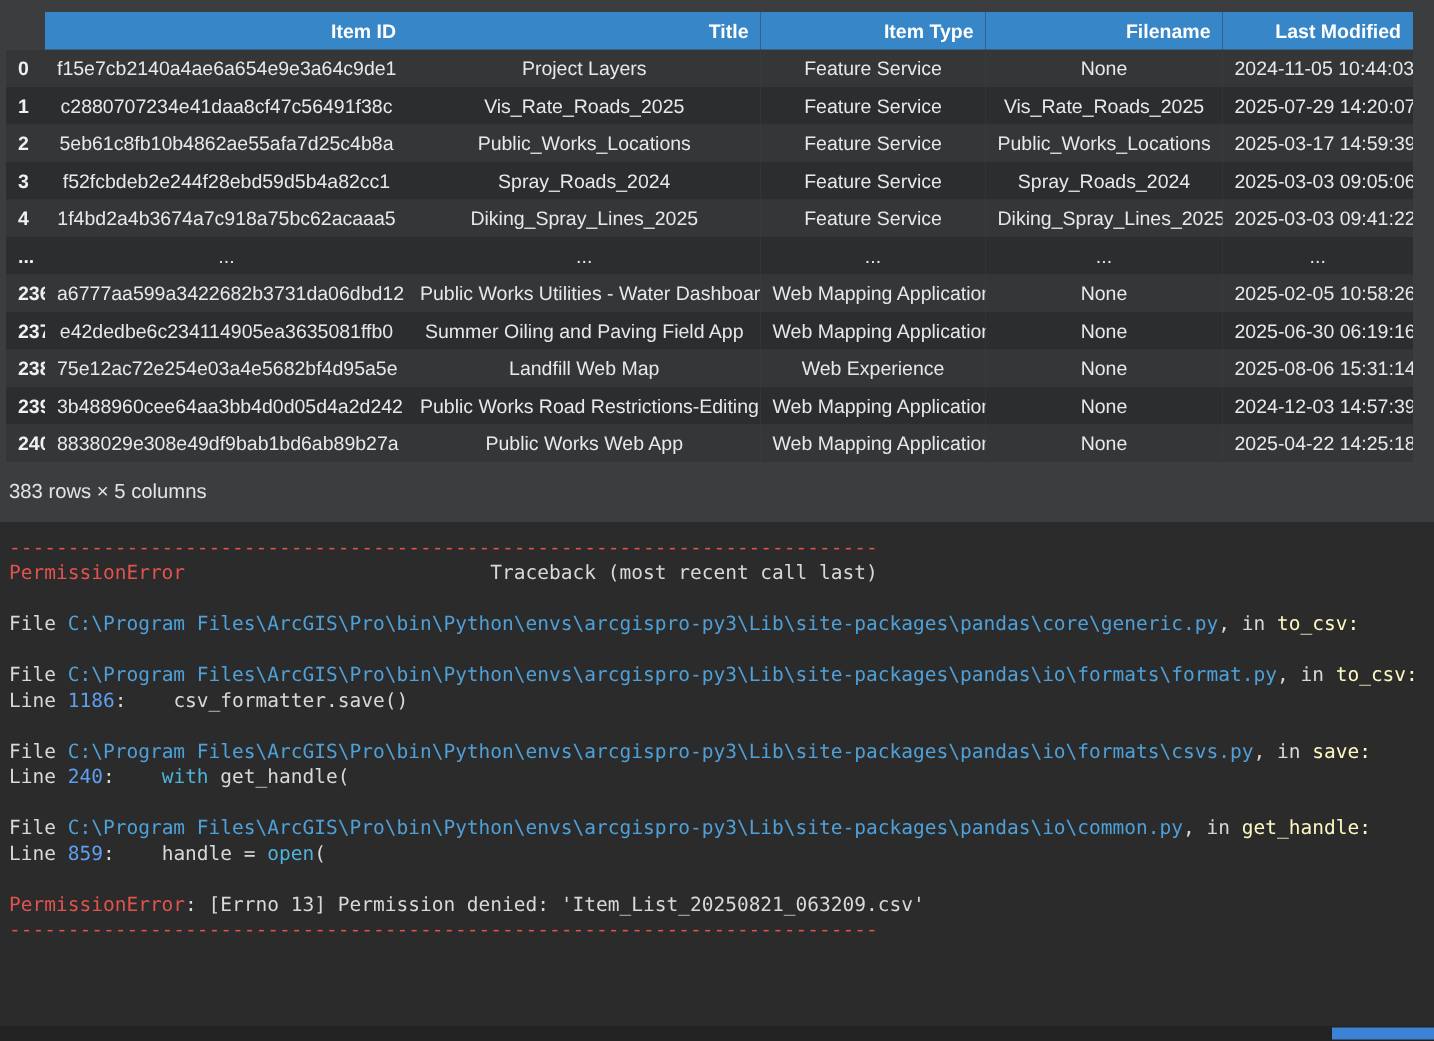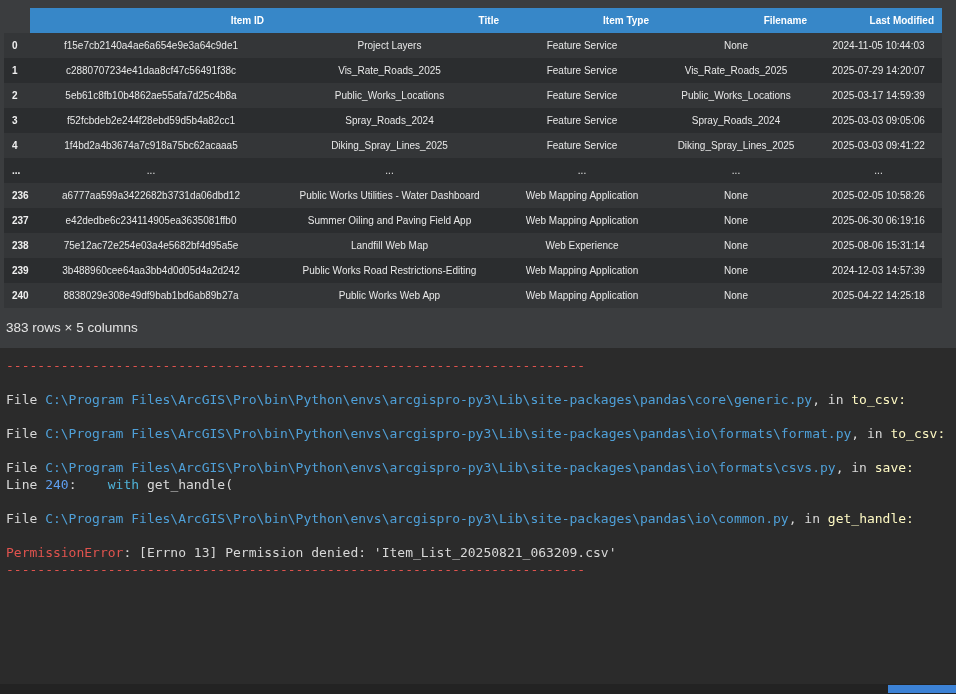--- a/index.html
+++ b/index.html
@@ -7,21 +7,21 @@
     width:956px; height:694px; overflow:hidden;
     background:#3b3d3f;
     font-family:"Liberation Sans", sans-serif;
   }
   body { display:flex; flex-direction:column; }
 
   
   .top { padding:8px 12px 0 4px; flex:0 0 auto; }
   table.df {
     border-collapse:collapse; table-layout:fixed;
-    width:938px; font-size:10px; color:#e8e8e8;
+    width:938px; font-size:13px; color:#e8e8e8;
   }
   table.df th, table.df td {
     padding:5px 8px; line-height:15px;
     overflow:hidden; white-space:nowrap; text-overflow:clip;
   }
   thead th {
     background:#3787c8; color:#ffffff; font-weight:bold; text-align:right;
   }
   thead th.corner { background:transparent; }
   tbody th { text-align:left; font-weight:bold; color:#f0f0f0; }
@@ -172,29 +172,32 @@
           <td>2025-04-22 14:25:18</td>
         </tr>
       </tbody>
   </table>
   <div class="summary">383 rows × 5 columns</div>
 </div>
 
 <div class="tb-panel">
   <div class="tb-text">
       <div class="tb-line"><span class="tb-red">--------------------------------------------------------------------------</span></div>
+      <div class="tb-line"><span class="tb-red">PermissionError</span><span class="tb-plain">                          Traceback (most recent call last)</span></div>
       <div class="tb-line">&nbsp;</div>
       <div class="tb-line"><span class="tb-plain">File </span><span class="tb-path">C:\Program Files\ArcGIS\Pro\bin\Python\envs\arcgispro-py3\Lib\site-packages\pandas\core\generic.py</span><span class="tb-plain">, in </span><span class="tb-green">to_csv:</span></div>
       <div class="tb-line">&nbsp;</div>
       <div class="tb-line"><span class="tb-plain">File </span><span class="tb-path">C:\Program Files\ArcGIS\Pro\bin\Python\envs\arcgispro-py3\Lib\site-packages\pandas\io\formats\format.py</span><span class="tb-plain">, in </span><span class="tb-green">to_csv:</span></div>
+      <div class="tb-line"><span class="tb-plain">Line </span><span class="tb-blue">1186</span><span class="tb-plain">:    csv_formatter.save()</span></div>
       <div class="tb-line">&nbsp;</div>
       <div class="tb-line"><span class="tb-plain">File </span><span class="tb-path">C:\Program Files\ArcGIS\Pro\bin\Python\envs\arcgispro-py3\Lib\site-packages\pandas\io\formats\csvs.py</span><span class="tb-plain">, in </span><span class="tb-green">save:</span></div>
       <div class="tb-line"><span class="tb-plain">Line </span><span class="tb-blue">240</span><span class="tb-plain">:    </span><span class="tb-teal">with</span><span class="tb-plain"> get_handle(</span></div>
       <div class="tb-line">&nbsp;</div>
       <div class="tb-line"><span class="tb-plain">File </span><span class="tb-path">C:\Program Files\ArcGIS\Pro\bin\Python\envs\arcgispro-py3\Lib\site-packages\pandas\io\common.py</span><span class="tb-plain">, in </span><span class="tb-green">get_handle:</span></div>
+      <div class="tb-line"><span class="tb-plain">Line </span><span class="tb-blue">859</span><span class="tb-plain">:    handle = </span><span class="tb-teal">open</span><span class="tb-plain">(</span></div>
       <div class="tb-line">&nbsp;</div>
       <div class="tb-line"><span class="tb-red">PermissionError</span><span class="tb-plain">: [Errno 13] Permission denied: 'Item_List_20250821_063209.csv'</span></div>
       <div class="tb-line"><span class="tb-red">--------------------------------------------------------------------------</span></div>
     </div>
   <div class="hscroll">
     <div class="hthumb"></div>
   </div>
 </div>
 
 </body></html>

